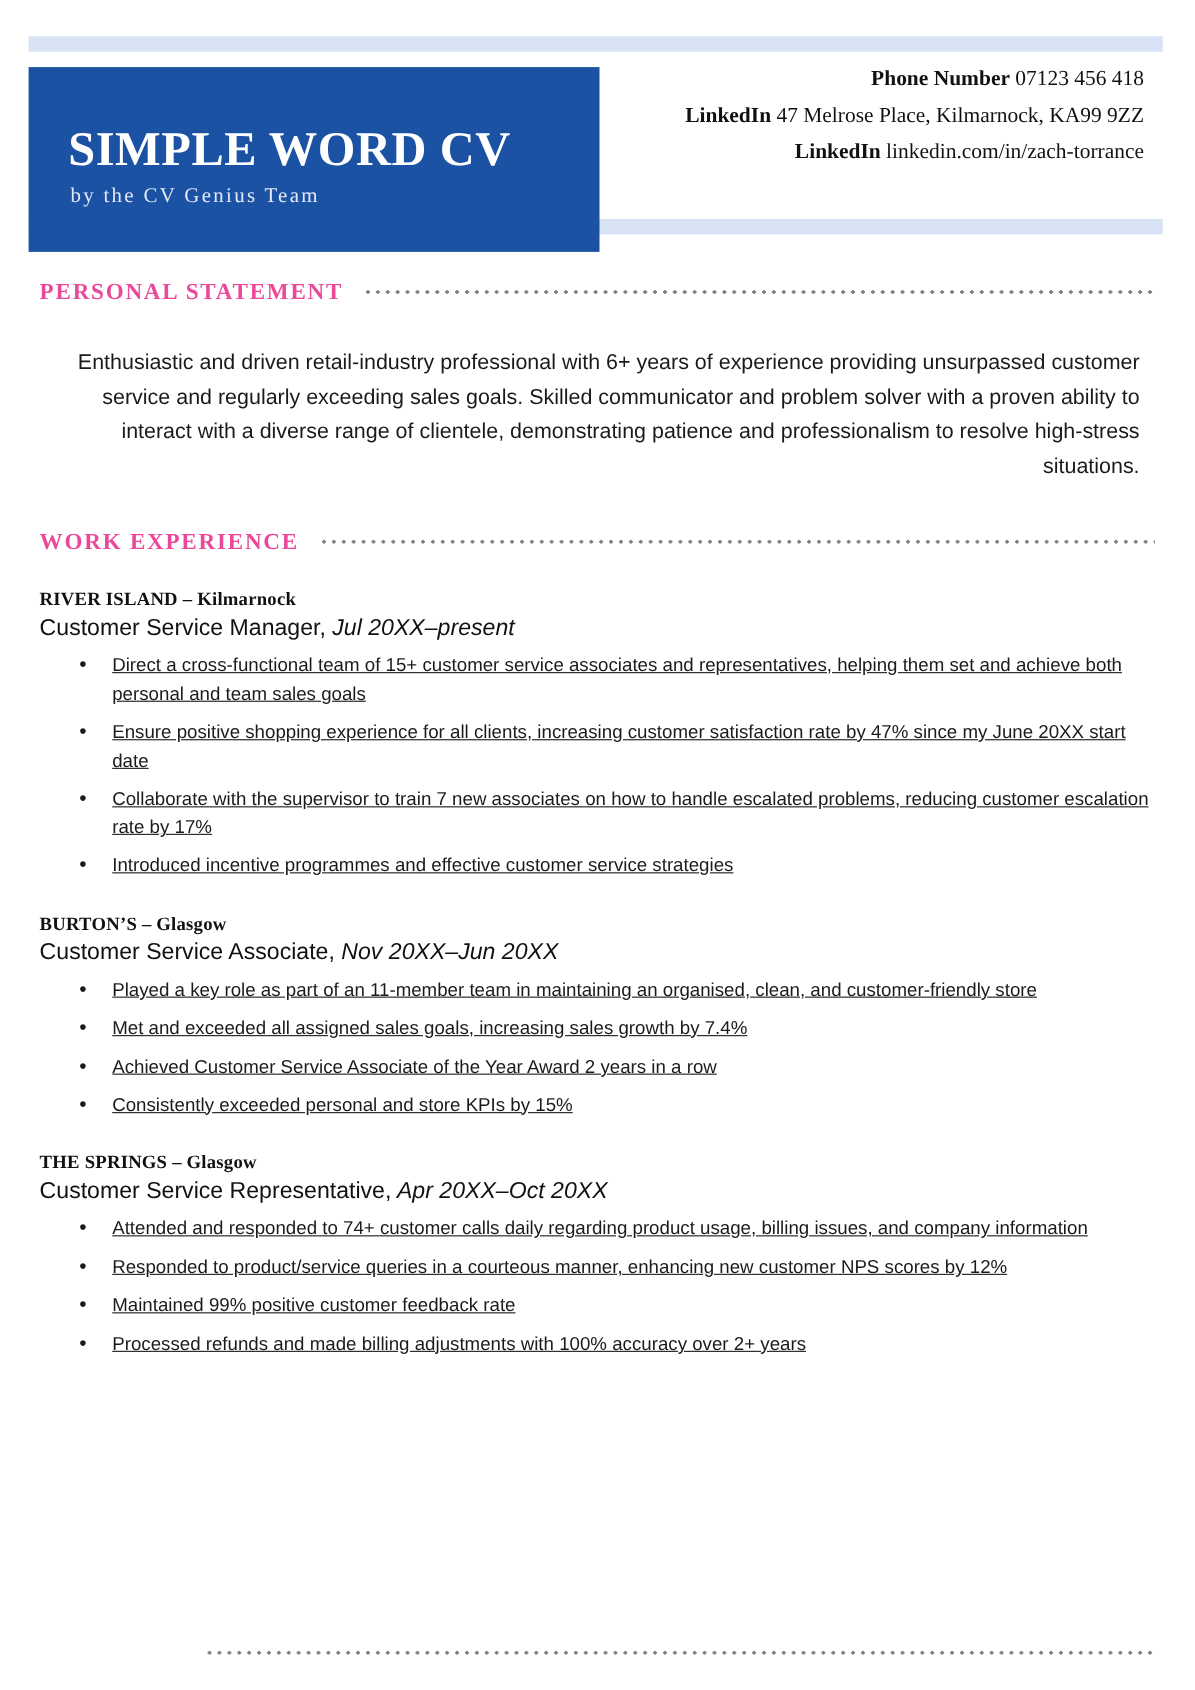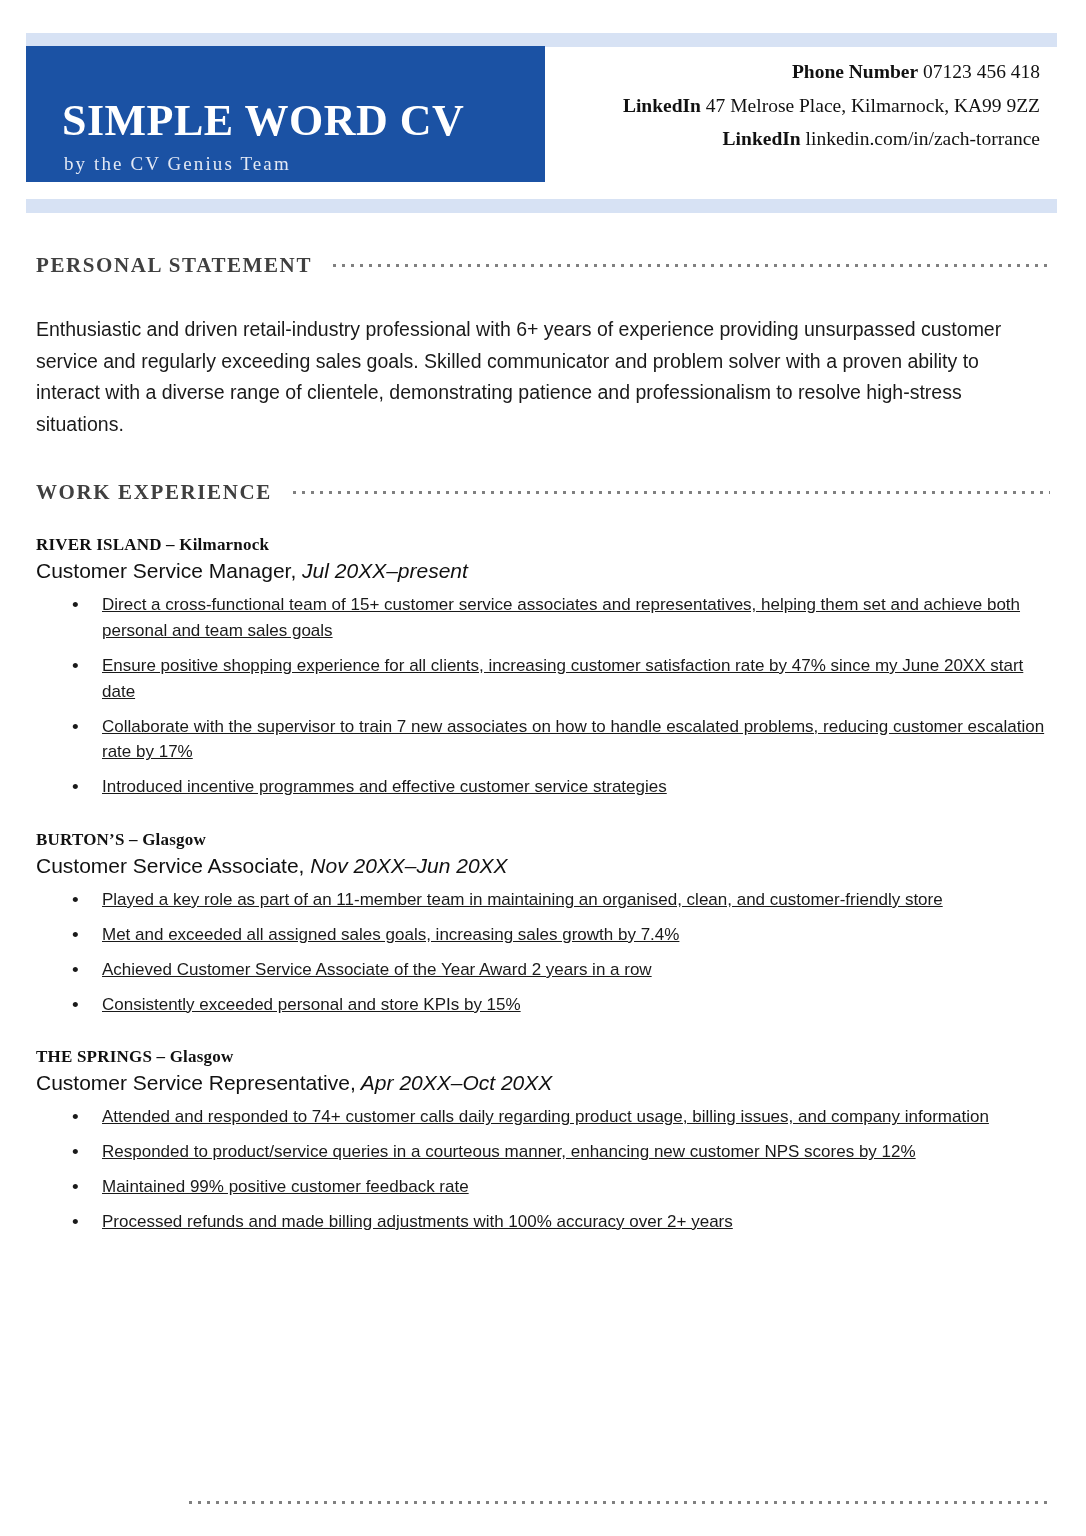--- a/index.html
+++ b/index.html
@@ -32,23 +32,23 @@
   .accent-strip.top { top: 33px; }
   .accent-strip.bottom { top: 199px; }
 
   .header-inner {
     position: relative;
     height: 180px;
   }
   .title-box {
     position: absolute;
     left: 26px;
-    top: 13px;
+    top: 28px;
     width: 519px;
-    height: 136px;
+    height: 168px;
     background: #1b52a4;
     box-sizing: border-box;
     padding: 52px 0 0 36px;
   }
   .cv-title {
     font-family: "Liberation Serif", serif;
     font-weight: bold;
     font-size: 44px;
     line-height: 1.05;
     color: #ffffff;
@@ -87,38 +87,39 @@
     display: flex;
     align-items: center;
     gap: 18px;
     margin: 0;
   }
   .section-title {
     font-family: "Liberation Serif", serif;
     font-weight: bold;
     font-size: 21px;
     letter-spacing: 1.6px;
-    color: #404040;
+    color: #ec4899;
     white-space: nowrap;
   }
   .dotted-rule {
     flex: 1 1 auto;
     height: 5px;
     background-image: radial-gradient(circle, #808080 1.6px, rgba(255,255,255,0) 1.7px);
     background-size: 9px 5px;
     background-repeat: repeat-x;
     background-position: 0 center;
   }
 
   .statement-text {
     font-size: 19.5px;
     line-height: 1.62;
     color: #1a1a1a;
     margin: 36px 0 0 0;
     max-width: 1000px;
+    text-align: right;
   }
 
   .entry { margin-top: 30px; }
   .entry-company {
     font-family: "Liberation Serif", serif;
     font-weight: bold;
     font-size: 17px;
     letter-spacing: 0.2px;
     color: #111111;
   }

